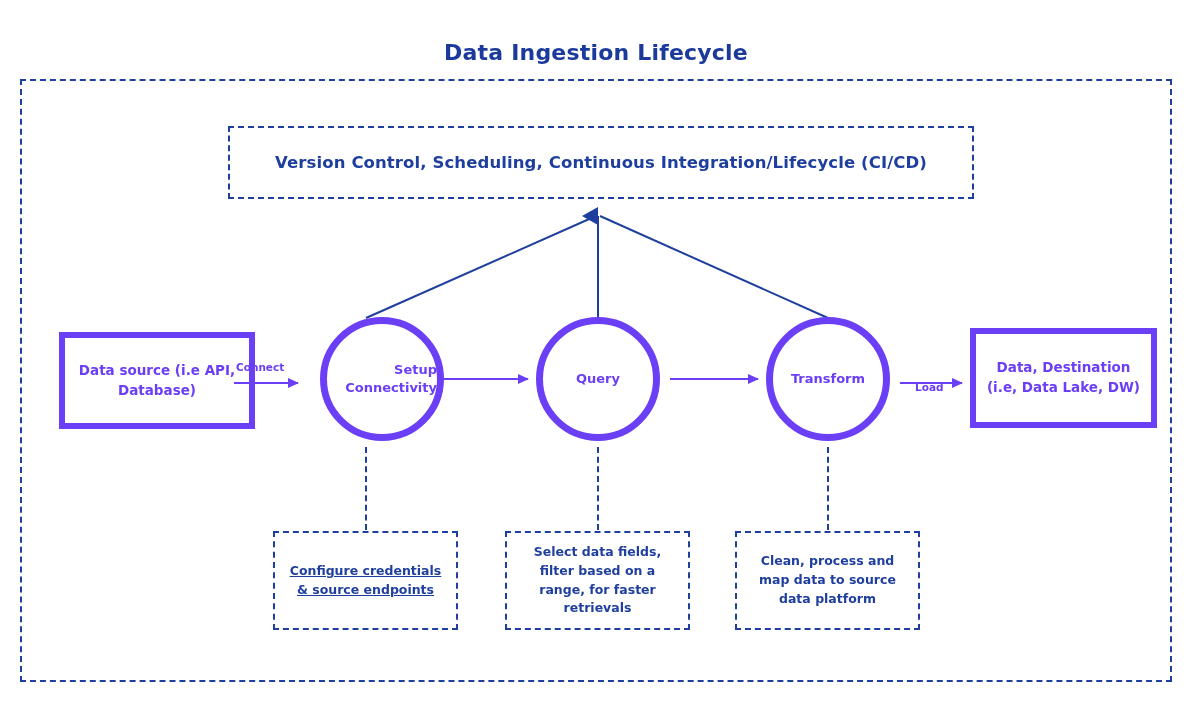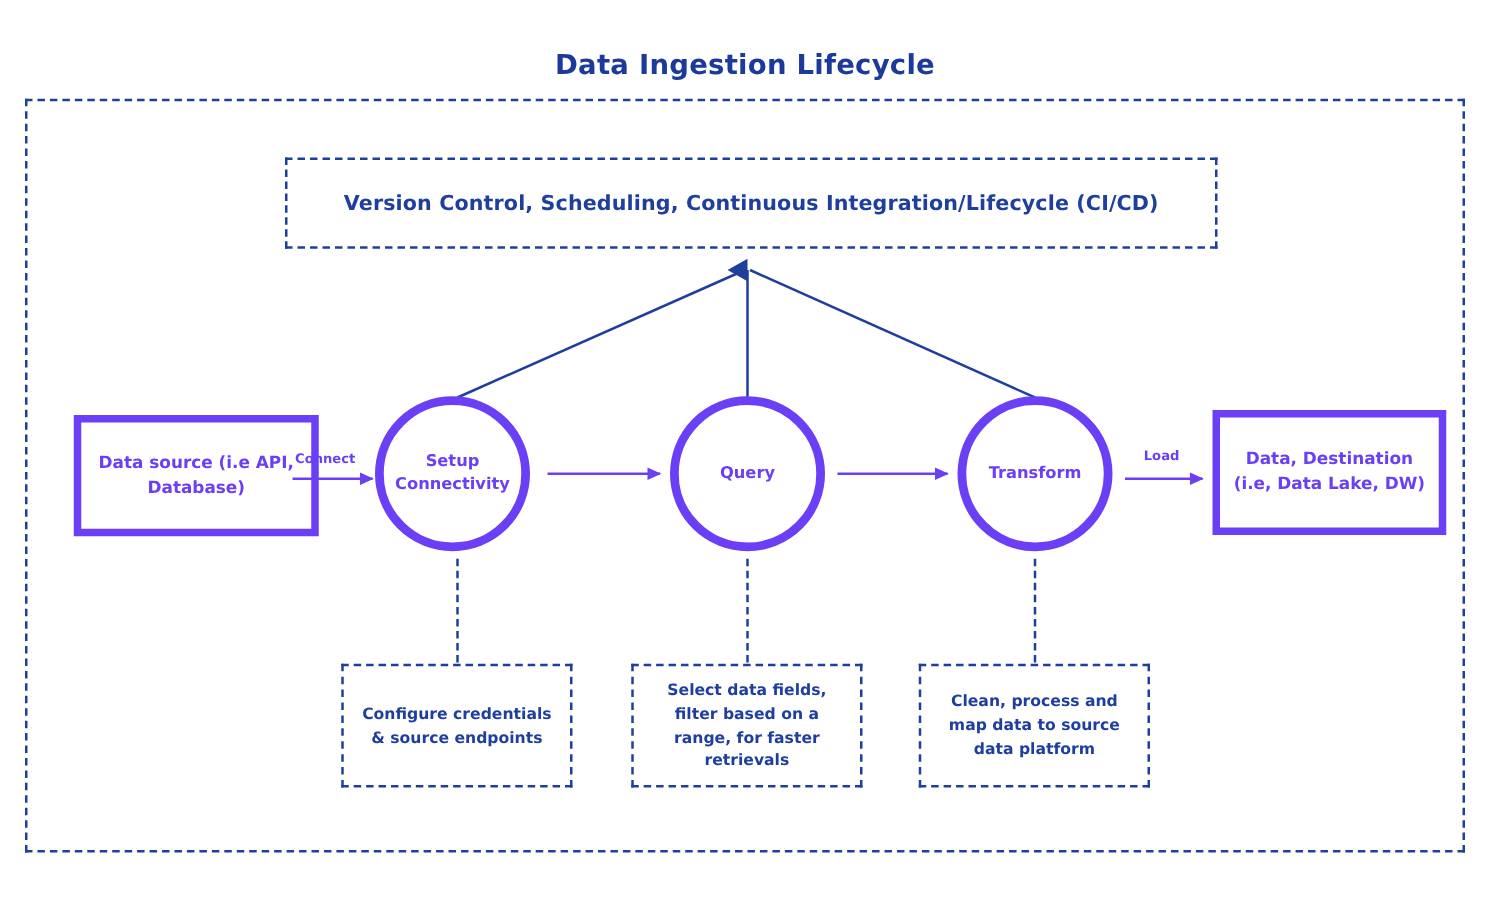--- a/index.html
+++ b/index.html
@@ -89,21 +89,21 @@
     box-sizing: border-box;
     display: flex;
     align-items: center;
     justify-content: center;
     text-align: center;
     color: #6b3ff5;
     font-weight: bold;
     font-size: 13px;
     line-height: 1.35;
   }
-  #circle-setup     { left: 300px; top: 317px; }
+  #circle-setup     { left: 320px; top: 317px; text-align: right; }
   #circle-query     { left: 536px; top: 317px; }
   #circle-transform { left: 766px; top: 317px; }
 
   
   .h-arrow {
     position: absolute;
     height: 2px;
     background: #6b3ff5;
   }
   .h-arrow::after {
@@ -123,21 +123,21 @@
   #arrow-load      { left: 900px; top: 382px; width: 62px; }
 
   .arrow-label {
     position: absolute;
     font-size: 10.5px;
     font-weight: bold;
     color: #6b3ff5;
     white-space: nowrap;
   }
   #label-connect { left: 236px; top: 361px; text-align: right; }
-  #label-load    { left: 915px; top: 359px; }
+  #label-load    { left: 915px; top: 381px; }
 
   
   .v-dash {
     position: absolute;
     width: 0;
     border-left: 2.5px dashed #1f3f9e;
   }
   #dash-setup { left: 365px; top: 447px; height: 83px; }
   #dash-query { left: 597px; top: 447px; height: 83px; }
   #dash-trans { left: 827px; top: 447px; height: 83px; }
@@ -150,21 +150,21 @@
     display: flex;
     align-items: center;
     justify-content: center;
     text-align: center;
     color: #1f3f9e;
     font-weight: bold;
     font-size: 12.5px;
     line-height: 1.5;
     padding: 4px 8px;
   }
-  #detail-setup { left: 273px; top: 531px; width: 185px; height: 99px; }
+  #detail-setup { left: 273px; top: 531px; width: 185px; height: 99px; text-decoration: underline; }
   #detail-query { left: 505px; top: 531px; width: 185px; height: 99px; }
   #detail-trans { left: 735px; top: 531px; width: 185px; height: 99px; }
 
   
   #converge-svg {
     position: absolute;
     left: 0;
     top: 0;
     width: 1192px;
     height: 718px;

